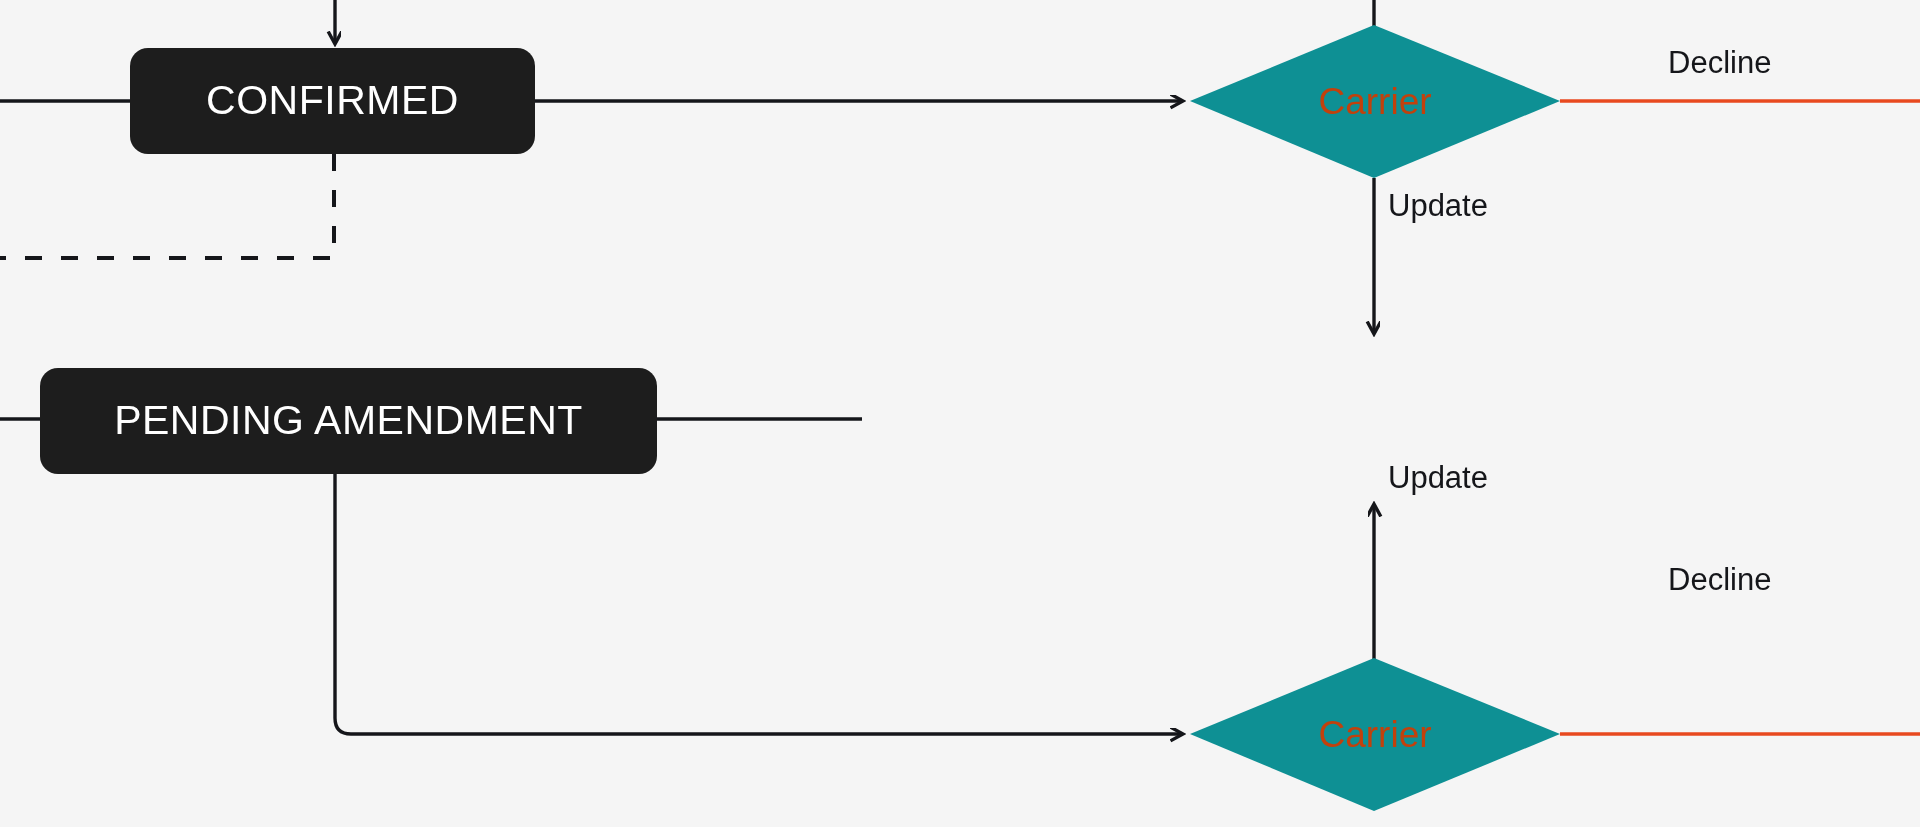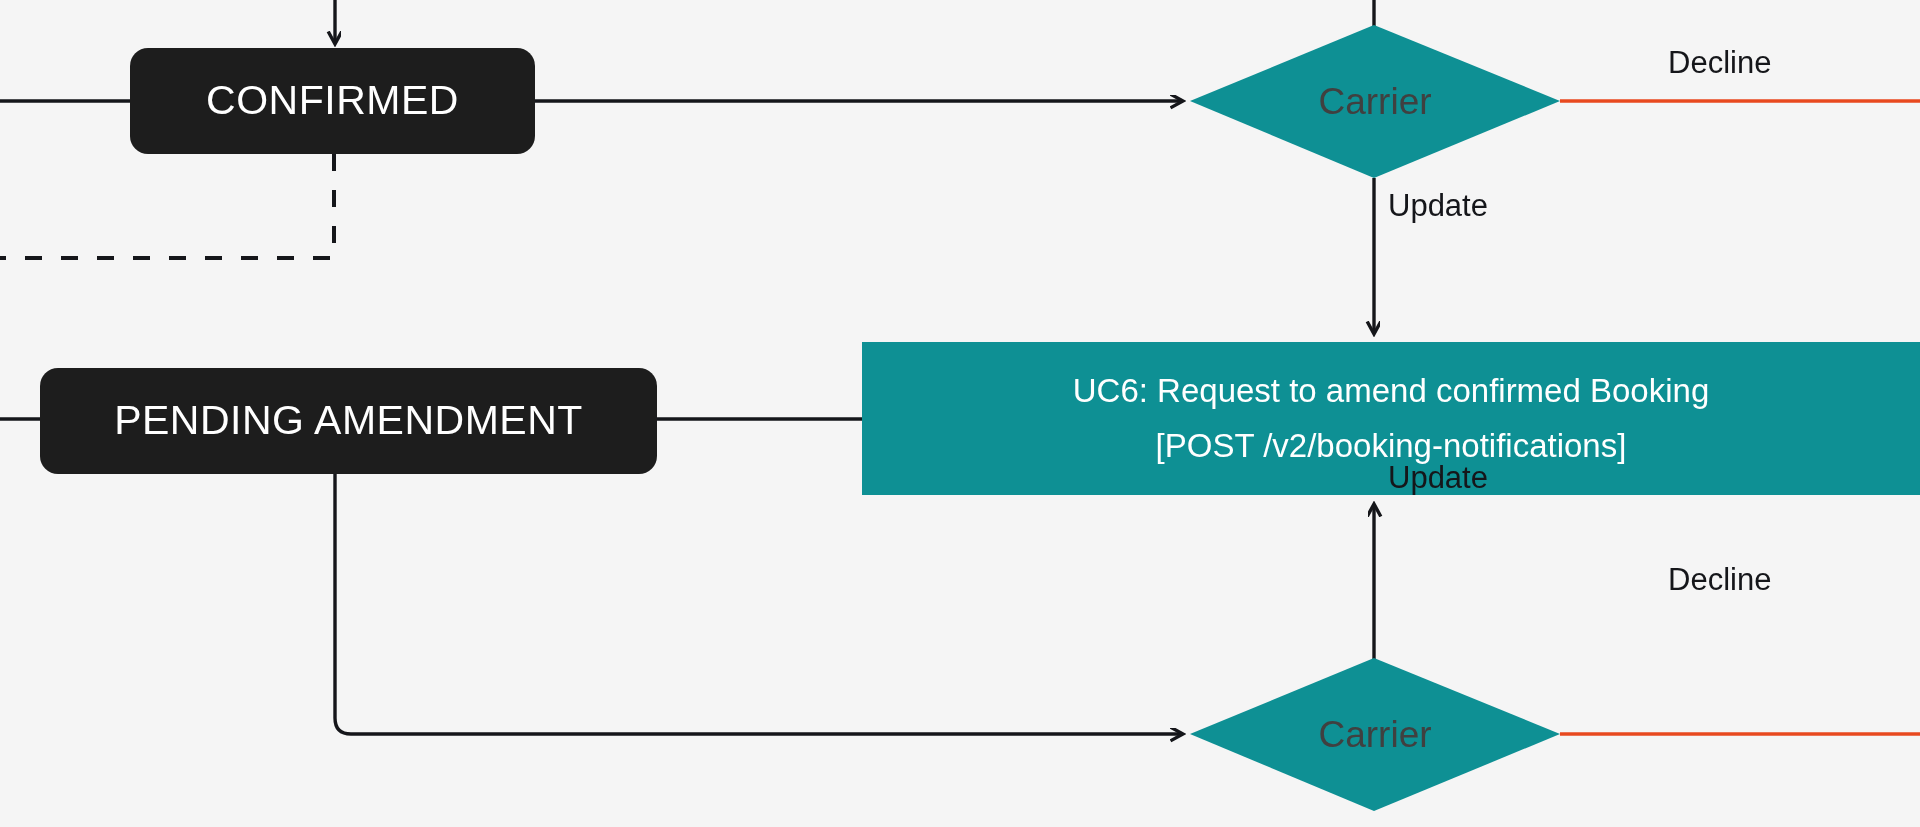--- a/index.html
+++ b/index.html
@@ -48,21 +48,21 @@
     background: #0e9094;
     color: #ffffff;
   }
   .usecase-label {
     font-size: 33px;
     line-height: 1.65;
     padding: 0 14px;
   }
   .decision-label {
     position: absolute;
-    color: #404040;
+    color: #c2410c;
     font-size: 37px;
     white-space: nowrap;
     pointer-events: none;
   }
   .edge-label {
     position: absolute;
     color: #15161a;
     font-size: 31px;
     white-space: nowrap;
   }
@@ -112,24 +112,20 @@
   </svg>
 
   <div class="node state-node" style="left:130px; top:48px; width:405px; height:106px;">
     <span class="state-label">CONFIRMED</span>
   </div>
 
   <div class="node state-node" style="left:40px; top:368px; width:617px; height:106px;">
     <span class="state-label">PENDING AMENDMENT</span>
   </div>
 
-  <div class="node usecase-node" style="left:862px; top:342px; width:1058px; height:153px; flex-direction:column;">
-    <span class="usecase-label">UC6: Request to amend confirmed Booking</span>
-    <span class="usecase-label">[POST /v2/booking-notifications]</span>
-  </div>
 
   <div class="decision-label" style="left:1190px; top:81px; width:370px; text-align:center;">Carrier</div>
 
   <div class="decision-label" style="left:1190px; top:714px; width:370px; text-align:center;">Carrier</div>
 
   <div class="edge-label" style="left:1668px; top:45px;">Decline</div>
 
   <div class="edge-label" style="left:1668px; top:562px;">Decline</div>
 
   <div class="edge-label" style="left:1388px; top:188px;">Update</div>

